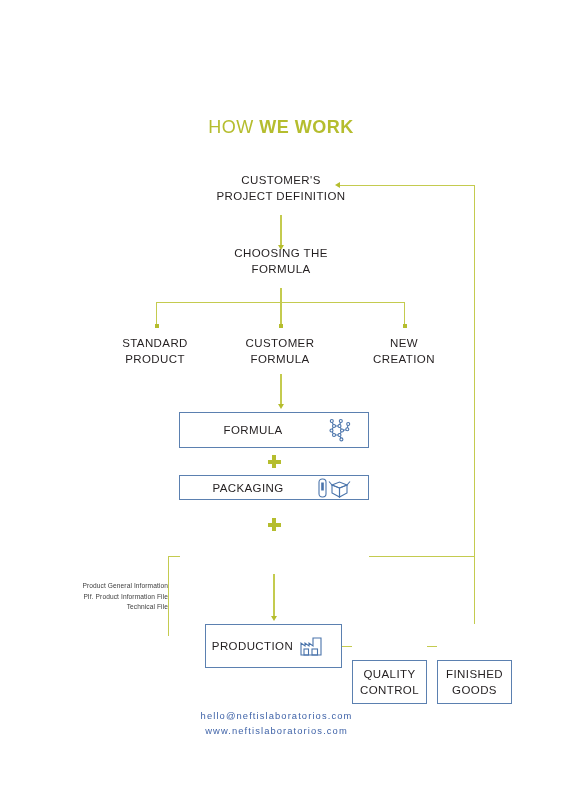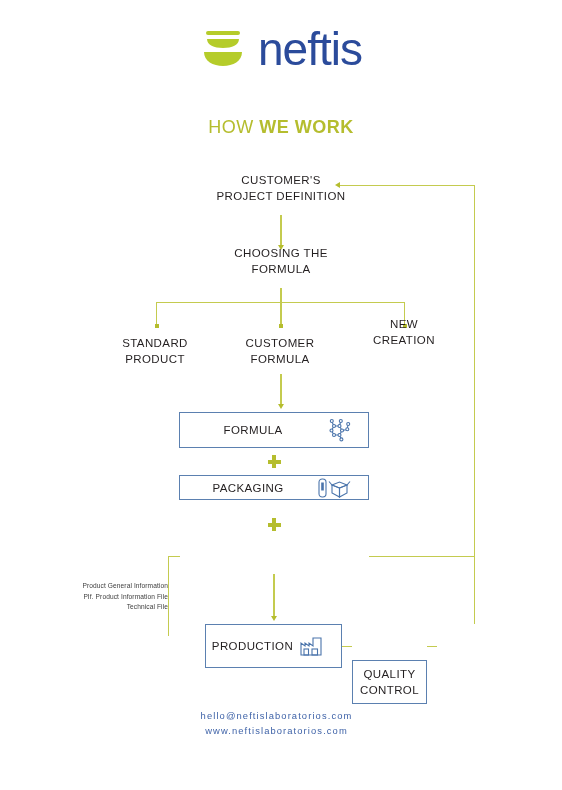--- a/index.html
+++ b/index.html
@@ -162,28 +162,20 @@
     letter-spacing: 1.5px;
     line-height: 17px;
     color: #24427f;
   }
 </style>
 </head>
 <body>
 
 <div class="page">
 
-  <div id="logo">
-    <svg id="logo-mark" viewBox="0 0 46 44">
-      <path d="M8 4 h30 a2 2 0 0 1 0 4 h-30 a2 2 0 0 1 0 -4 z" fill="#b5cc2a"></path>
-      <path d="M7 12 h32 c0 6 -7 9 -16 9 c-9 0 -16 -3 -16 -9 z" fill="#b5cc2a"></path>
-      <path d="M4 25 h38 c0 9 -9 14 -19 14 c-10 0 -19 -5 -19 -14 z" fill="#b5cc2a"></path>
-    </svg>
-    <div id="logo-word">neftis</div>
-  </div>
 
   <div id="heading">
     <span class="light">HOW </span><span class="bold">WE WORK</span>
   </div>
 
   <div class="node-text" style="left:181px; top:172px; width:200px;">CUSTOMER'S
 PROJECT DEFINITION</div>
 
   <div class="ln-v" style="left:280.3px; top:215px; height:32px;"></div>
   <div class="arrow-d" style="left:277.5px; top:245px;"></div>
@@ -197,21 +189,21 @@
   <div class="ln-v" style="left:280.3px; top:302px; height:24px;"></div>
   <div class="ln-v" style="left:404px;   top:302px; height:24px;"></div>
   <div class="dot" style="left:154.7px; top:324px;"></div>
   <div class="dot" style="left:279px;   top:324px;"></div>
   <div class="dot" style="left:402.7px; top:324px;"></div>
 
   <div class="node-text" style="left:96px;  top:335px; width:118px;">STANDARD
 PRODUCT</div>
   <div class="node-text" style="left:221px; top:335px; width:118px;">CUSTOMER
 FORMULA</div>
-  <div class="node-text" style="left:345px; top:316px; width:118px;">NEW
+  <div class="node-text" style="left:345px; top:335px; width:118px;">NEW
 CREATION</div>
 
   <div class="ln-v" style="left:280.3px; top:374px; height:32px;"></div>
   <div class="arrow-d" style="left:277.5px; top:404px;"></div>
 
   <div class="box wide" style="left:179px; top:412px; width:190px; height:36px;">
     <span class="lbl">FORMULA</span>
     <span class="ico">
       <svg width="26" height="26" viewBox="0 0 26 26" fill="none" stroke="#4a74ab" stroke-width="1.1">
         <path d="M8 9 L5.5 13.5 L8 18 L13.5 18 L16 13.5 L13.5 9 Z"></path>
@@ -270,20 +262,22 @@
     </span>
   </div>
 
   <div class="ln-h" style="left:342px; top:645.5px; width:10px;"></div>
 
   <div class="box ctr" style="left:352px; top:624px; width:75px; height:44px;">QUALITY
 CONTROL</div>
 
   <div class="ln-h" style="left:427px; top:645.5px; width:10px;"></div>
 
+  <div class="box ctr" style="left:437px; top:624px; width:75px; height:44px;">FINISHED
+GOODS</div>
 
   <div class="ln-v" style="left:473.5px; top:185px; height:439px;"></div>
   <div class="ln-h" style="left:340px; top:185px; width:135px;"></div>
   <div class="arrow-l" style="left:335px; top:182px;"></div>
 
   <div class="ln-h" style="left:369px; top:555.5px; width:105px;"></div>
 
   <div id="footnotes">
     <div>Product General Information</div>
     <div>PIf. Product Information File</div>

